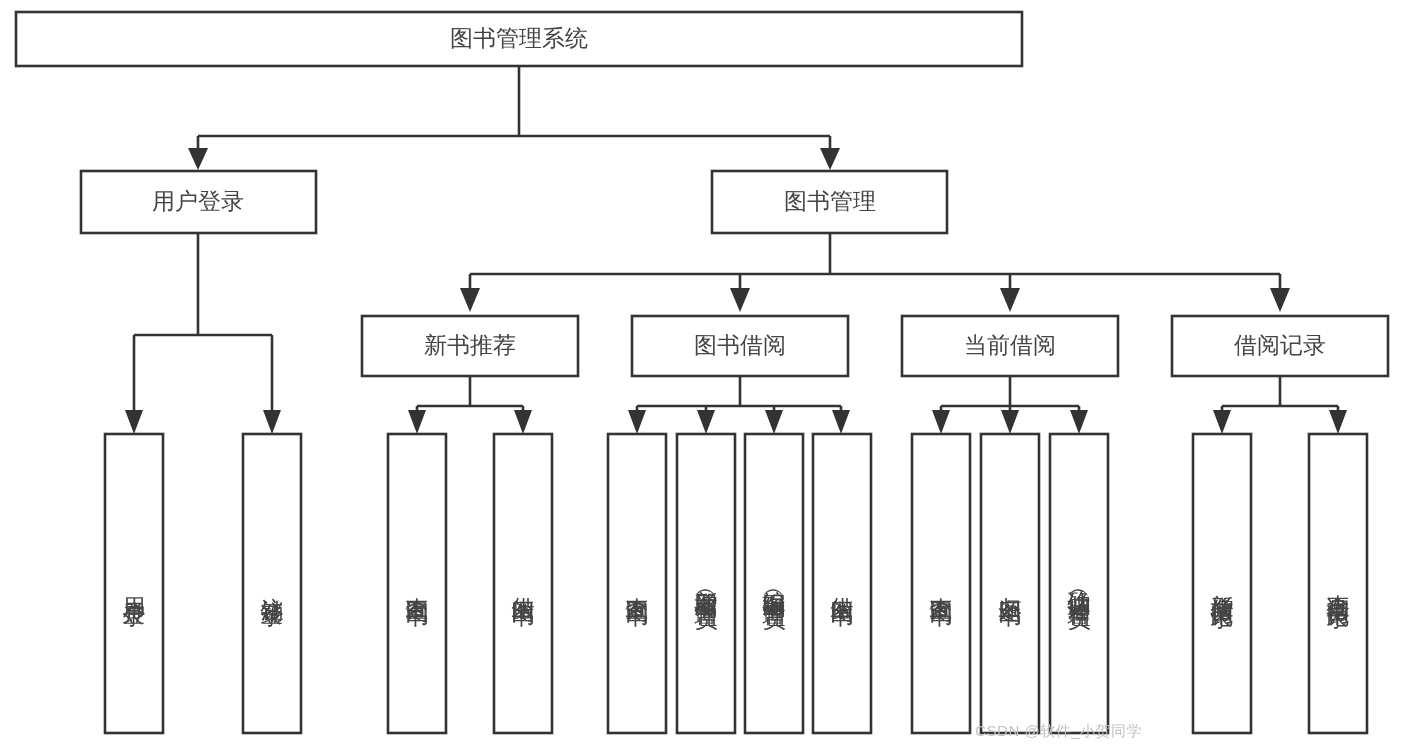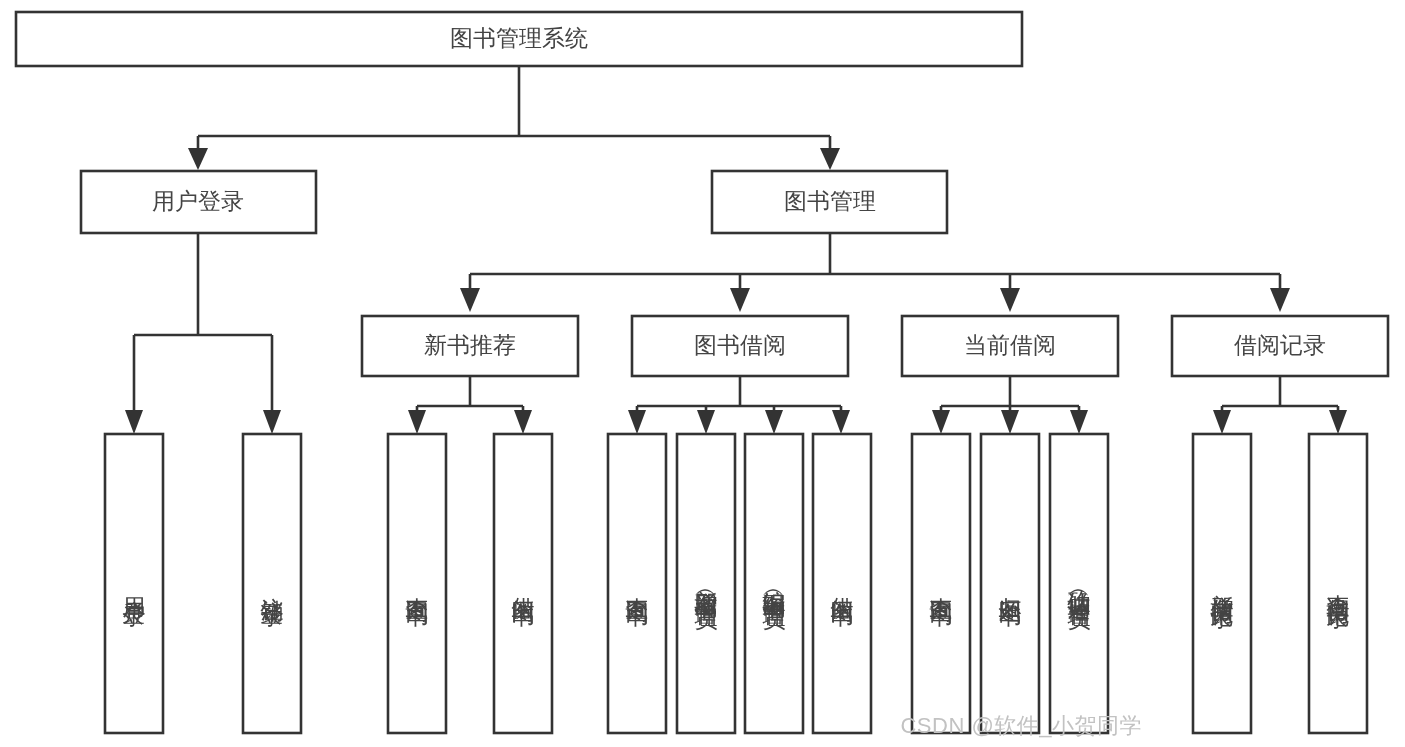--- a/index.html
+++ b/index.html
@@ -65,21 +65,21 @@
     line-height: 1.18;
     letter-spacing: 2.5px;
     color: #444444;
     white-space: nowrap;
   }
   .watermark {
     position: absolute;
     right: 14px;
     bottom: 6px;
     font-family: "Liberation Sans", "DejaVu Sans", sans-serif;
-    font-size: 22px;
+    font-size: 15px;
     color: #c2c2c2;
     letter-spacing: 0.5px;
     user-select: none;
     pointer-events: none;
     margin-left: 17px;
   }
 </style>
 </head>
 <body>
 

